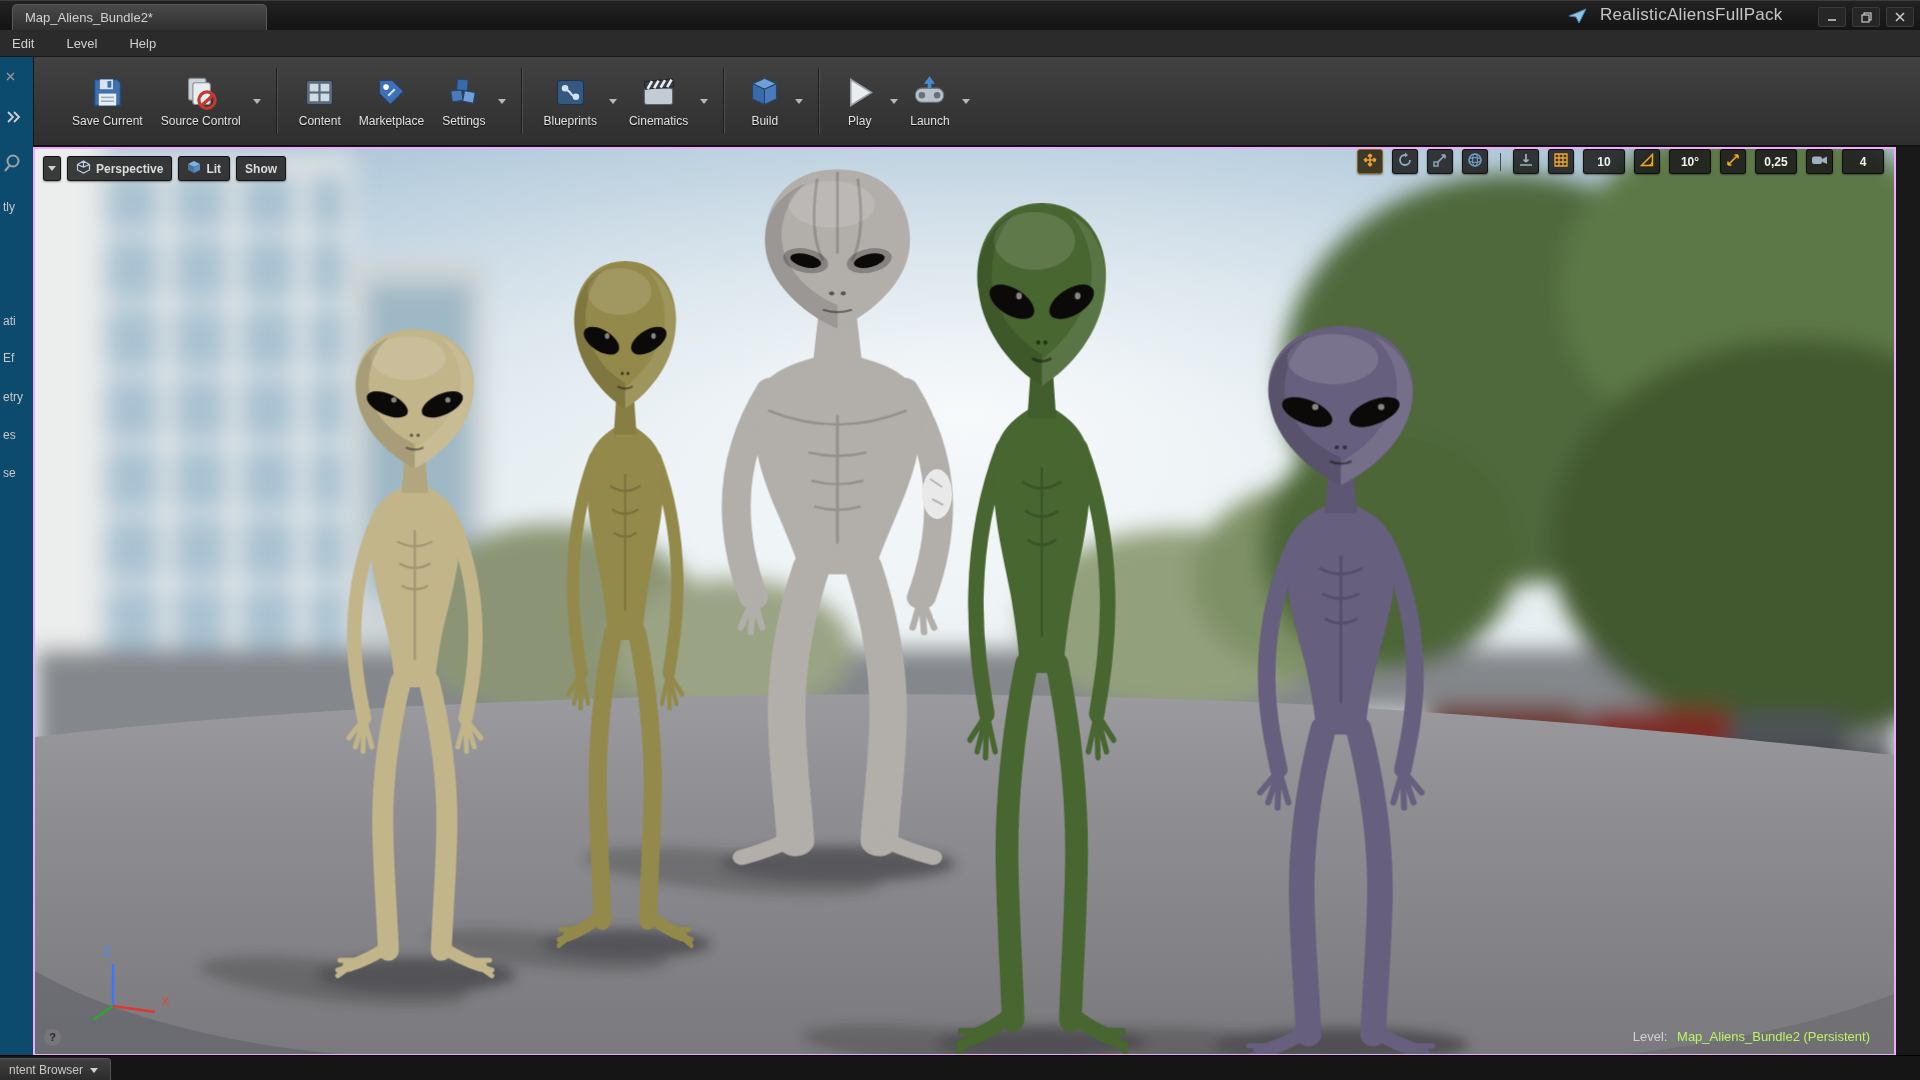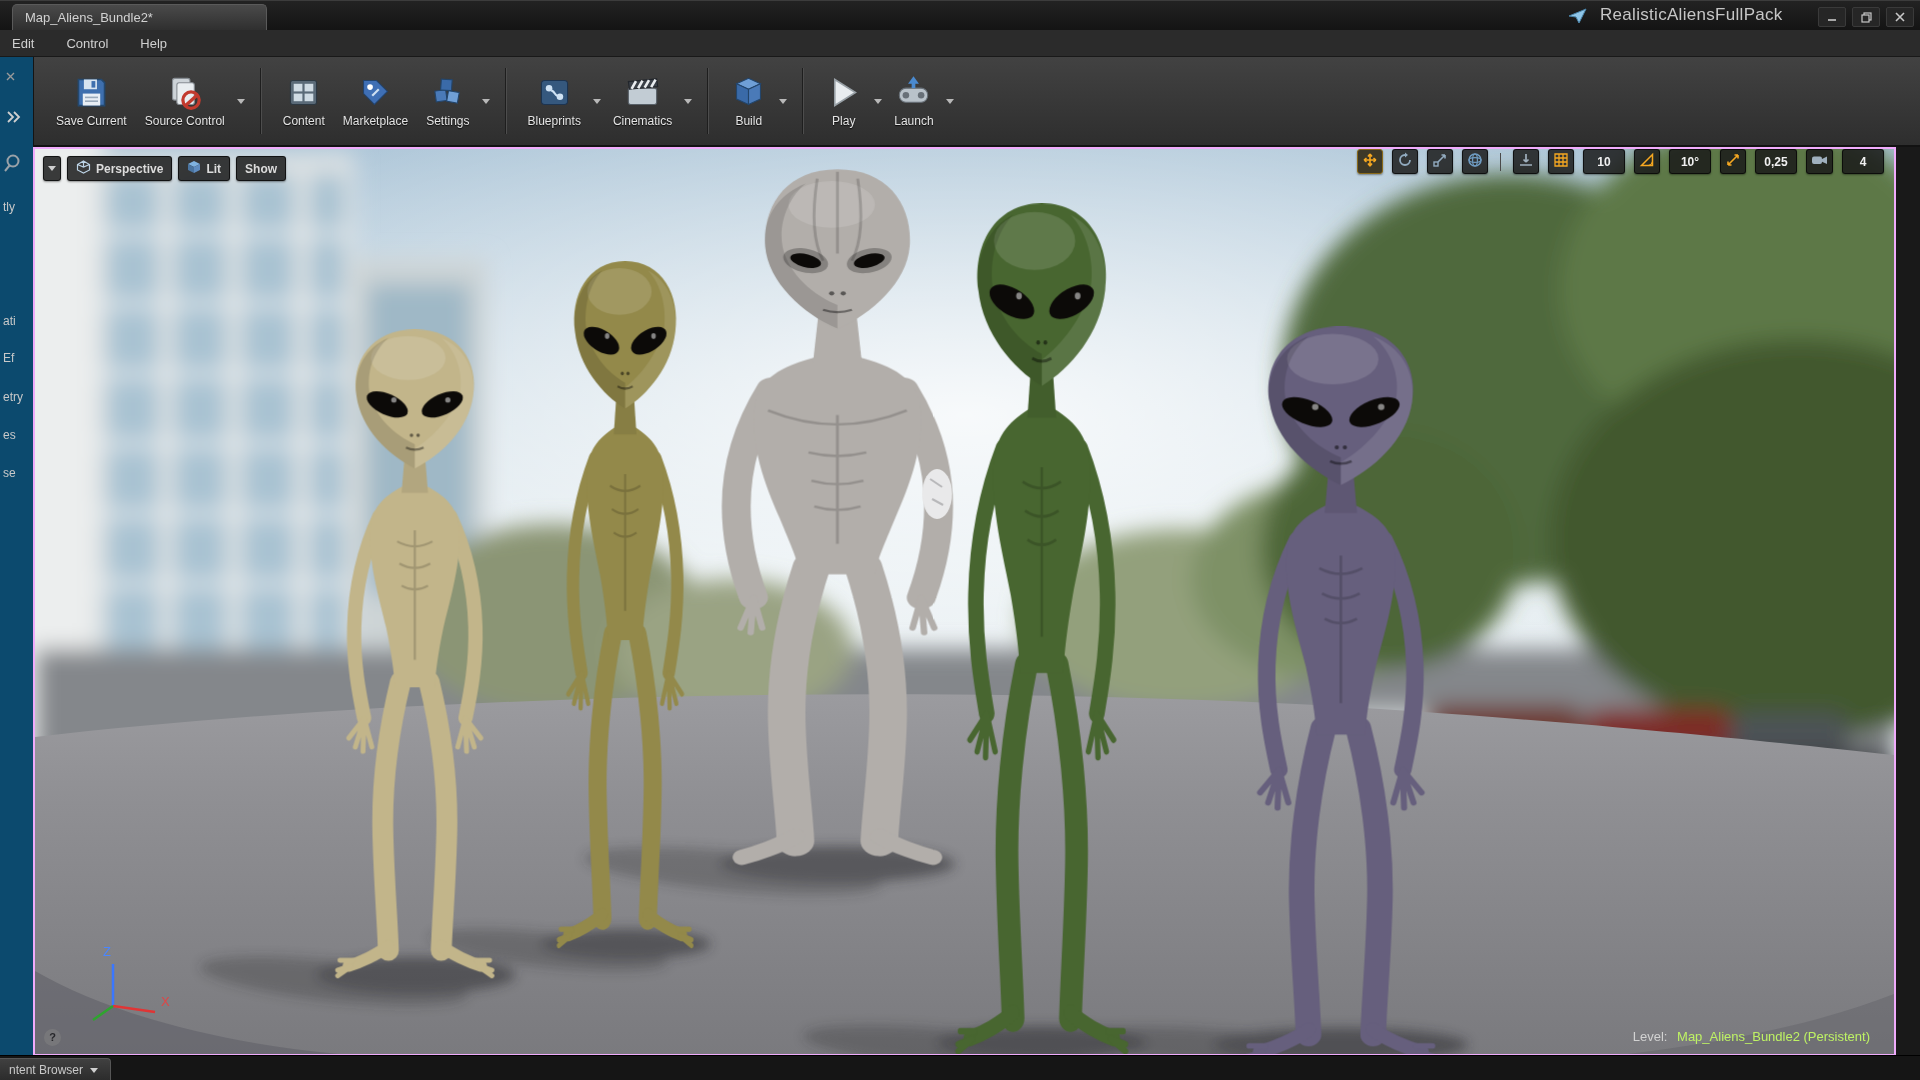--- a/index.html
+++ b/index.html
@@ -11,21 +11,21 @@
   .project-badge{position:absolute;left:1568px;top:6px;width:20px;height:18px;}
   .project-title{position:absolute;left:1600px;top:4px;font-size:17px;color:#c6c6c6;letter-spacing:.3px;}
   .win-controls{position:absolute;right:6px;top:6px;display:flex;gap:6px;}
   .win-btn{width:26px;height:18px;display:flex;align-items:center;justify-content:center;background:#262626;border:1px solid #3a3a3a;border-radius:2px;cursor:pointer;}
 
   
   .menubar{position:absolute;left:0;top:30px;width:100%;height:27px;background:#2b2b2b;border-bottom:1px solid #191919;display:flex;align-items:center;gap:32px;padding-left:12px;box-sizing:border-box;}
   .menu-item{color:#d0d0d0;font-size:13px;cursor:pointer;}
 
   
-  .toolbar{position:absolute;left:33px;top:57px;right:0;height:90px;background:linear-gradient(#424242,#2e2e2e);border-bottom:2px solid #121212;display:flex;align-items:center;padding-left:14px;box-sizing:border-box;}
+  .toolbar{position:absolute;left:33px;top:57px;right:0;height:90px;background:linear-gradient(#424242,#2e2e2e);border-bottom:2px solid #121212;display:flex;align-items:center;padding-left:30px;box-sizing:border-box;}
   .tb-group{display:flex;align-items:center;}
   .tb-sep{width:1px;height:66px;background:#1e1e1e;border-right:1px solid #4d4d4d;margin:0 12px;}
   .tb-btn{display:flex;flex-direction:column;align-items:center;padding:4px 9px;cursor:pointer;}
   .tb-ico svg{width:37px;height:37px;display:block;}
   .tb-label{font-size:12px;color:#e4e4e4;margin-top:3px;white-space:nowrap;text-shadow:0 1px 1px rgba(0,0,0,.8);}
   .tb-caret{width:0;height:0;border-left:4px solid transparent;border-right:4px solid transparent;border-top:5px solid #b8b8b8;margin:0 3px;cursor:pointer;}
 
   
   .place-strip{position:absolute;left:0;top:57px;width:33px;bottom:24px;background:#0c4a6e;border-right:1px solid #141414;overflow:hidden;}
   .strip-x{position:absolute;left:6px;top:10px;}
@@ -111,21 +111,21 @@
       <span class="win-btn">
         <svg width="10" height="10" viewBox="0 0 10 10">
             <path d="M1 1 L9 9 M9 1 L1 9" stroke="#c8c8c8" stroke-width="1.6"></path>
           </svg>
       </span>
     </div>
   </div>
 
   <div class="menubar">
     <span class="menu-item">Edit</span>
-    <span class="menu-item">Control</span>
+    <span class="menu-item">Level</span>
     <span class="menu-item">Help</span>
   </div>
 
   <div class="toolbar">
 
     <div class="tb-group">
       <div class="tb-btn">
         <span class="tb-ico">
           <svg viewBox="0 0 34 34">
               <path d="M5 5 h21 l3 3 v21 h-24 z" fill="#3e6fae" stroke="#24486e" stroke-width="1.5"></path>

